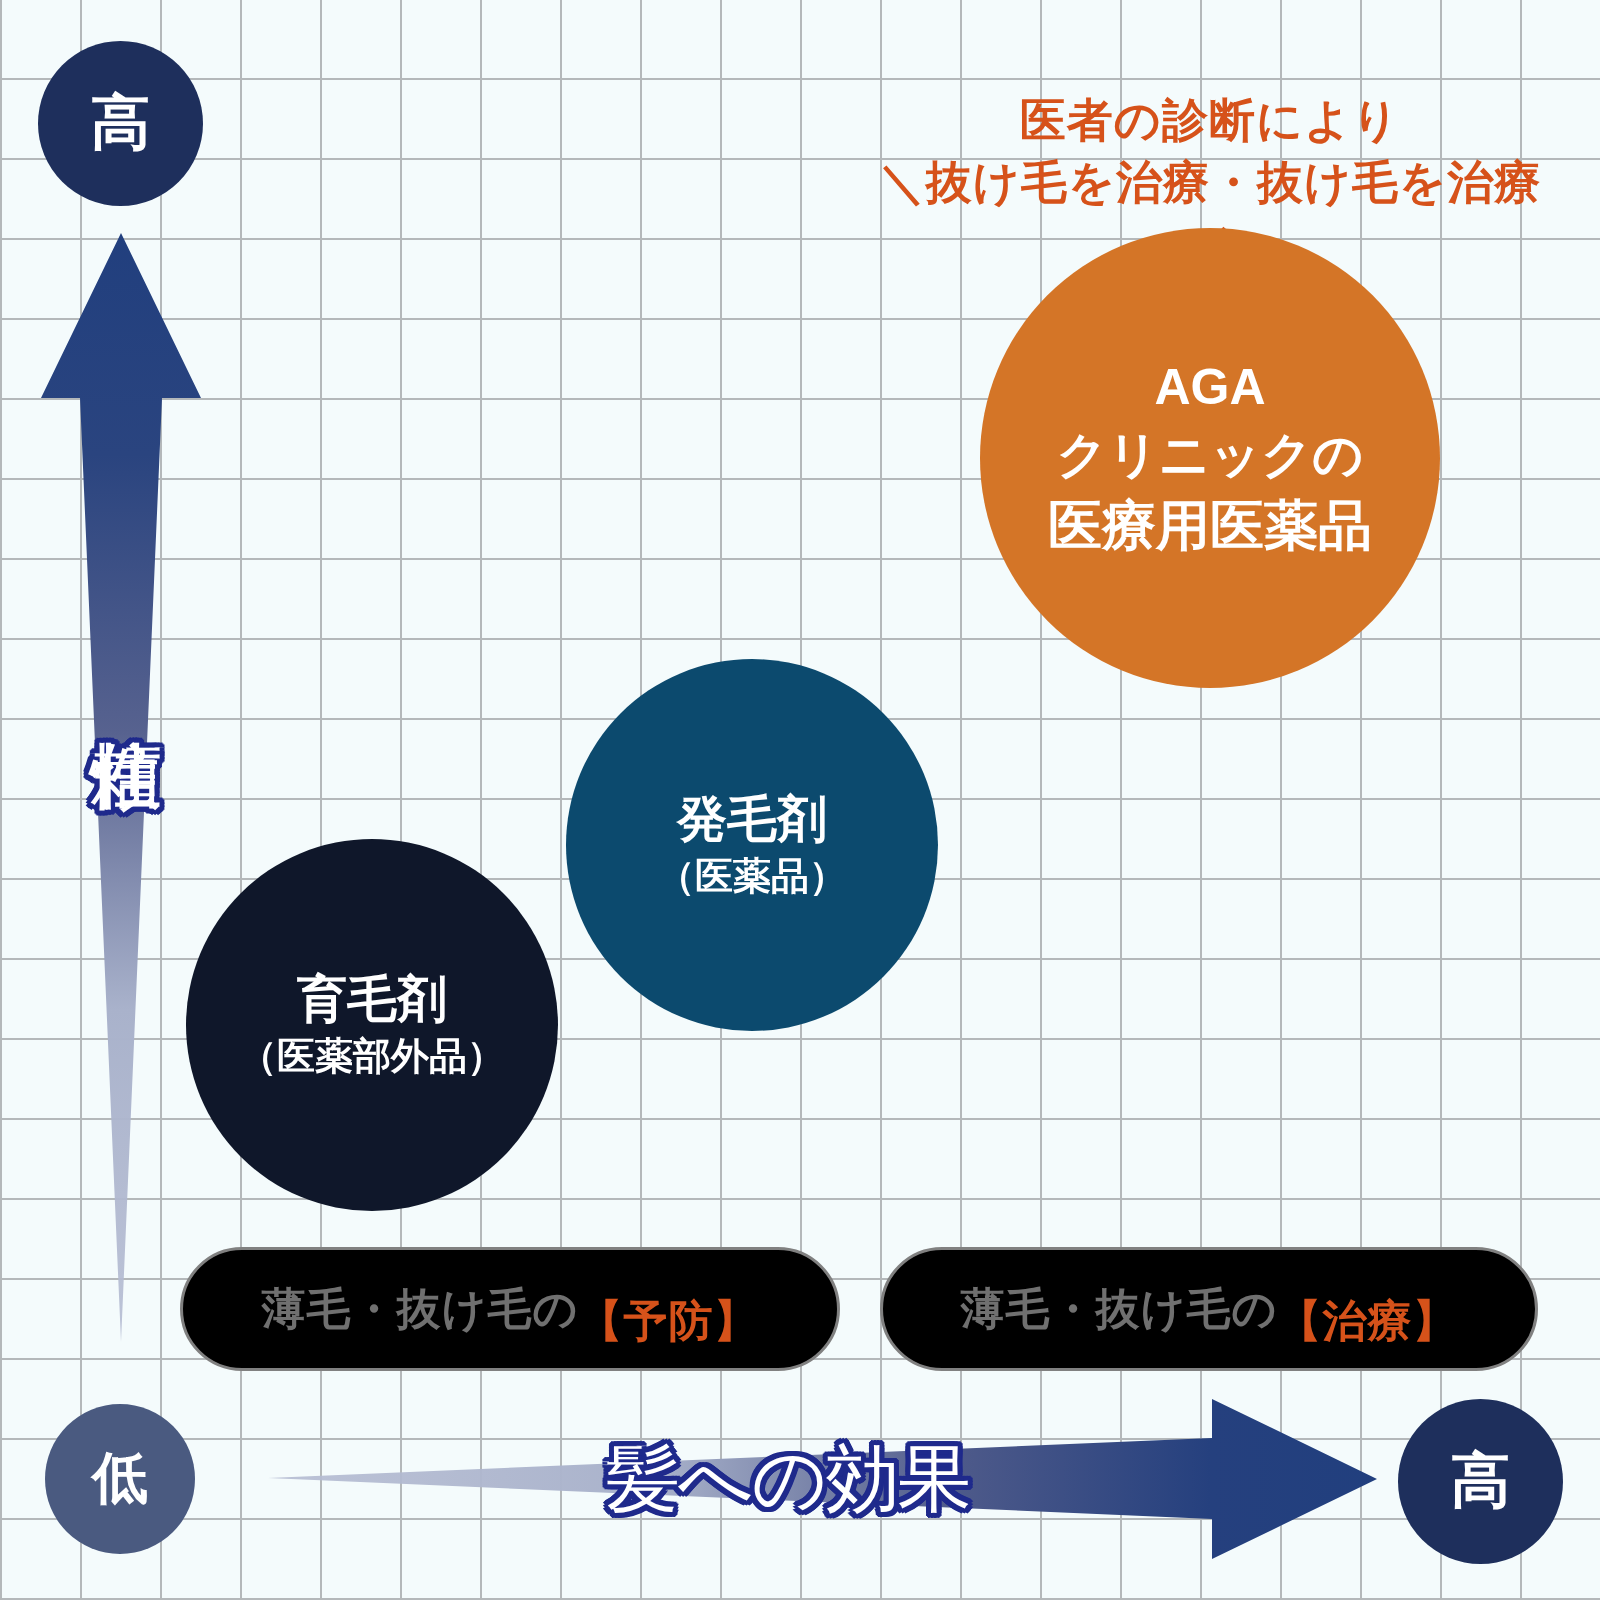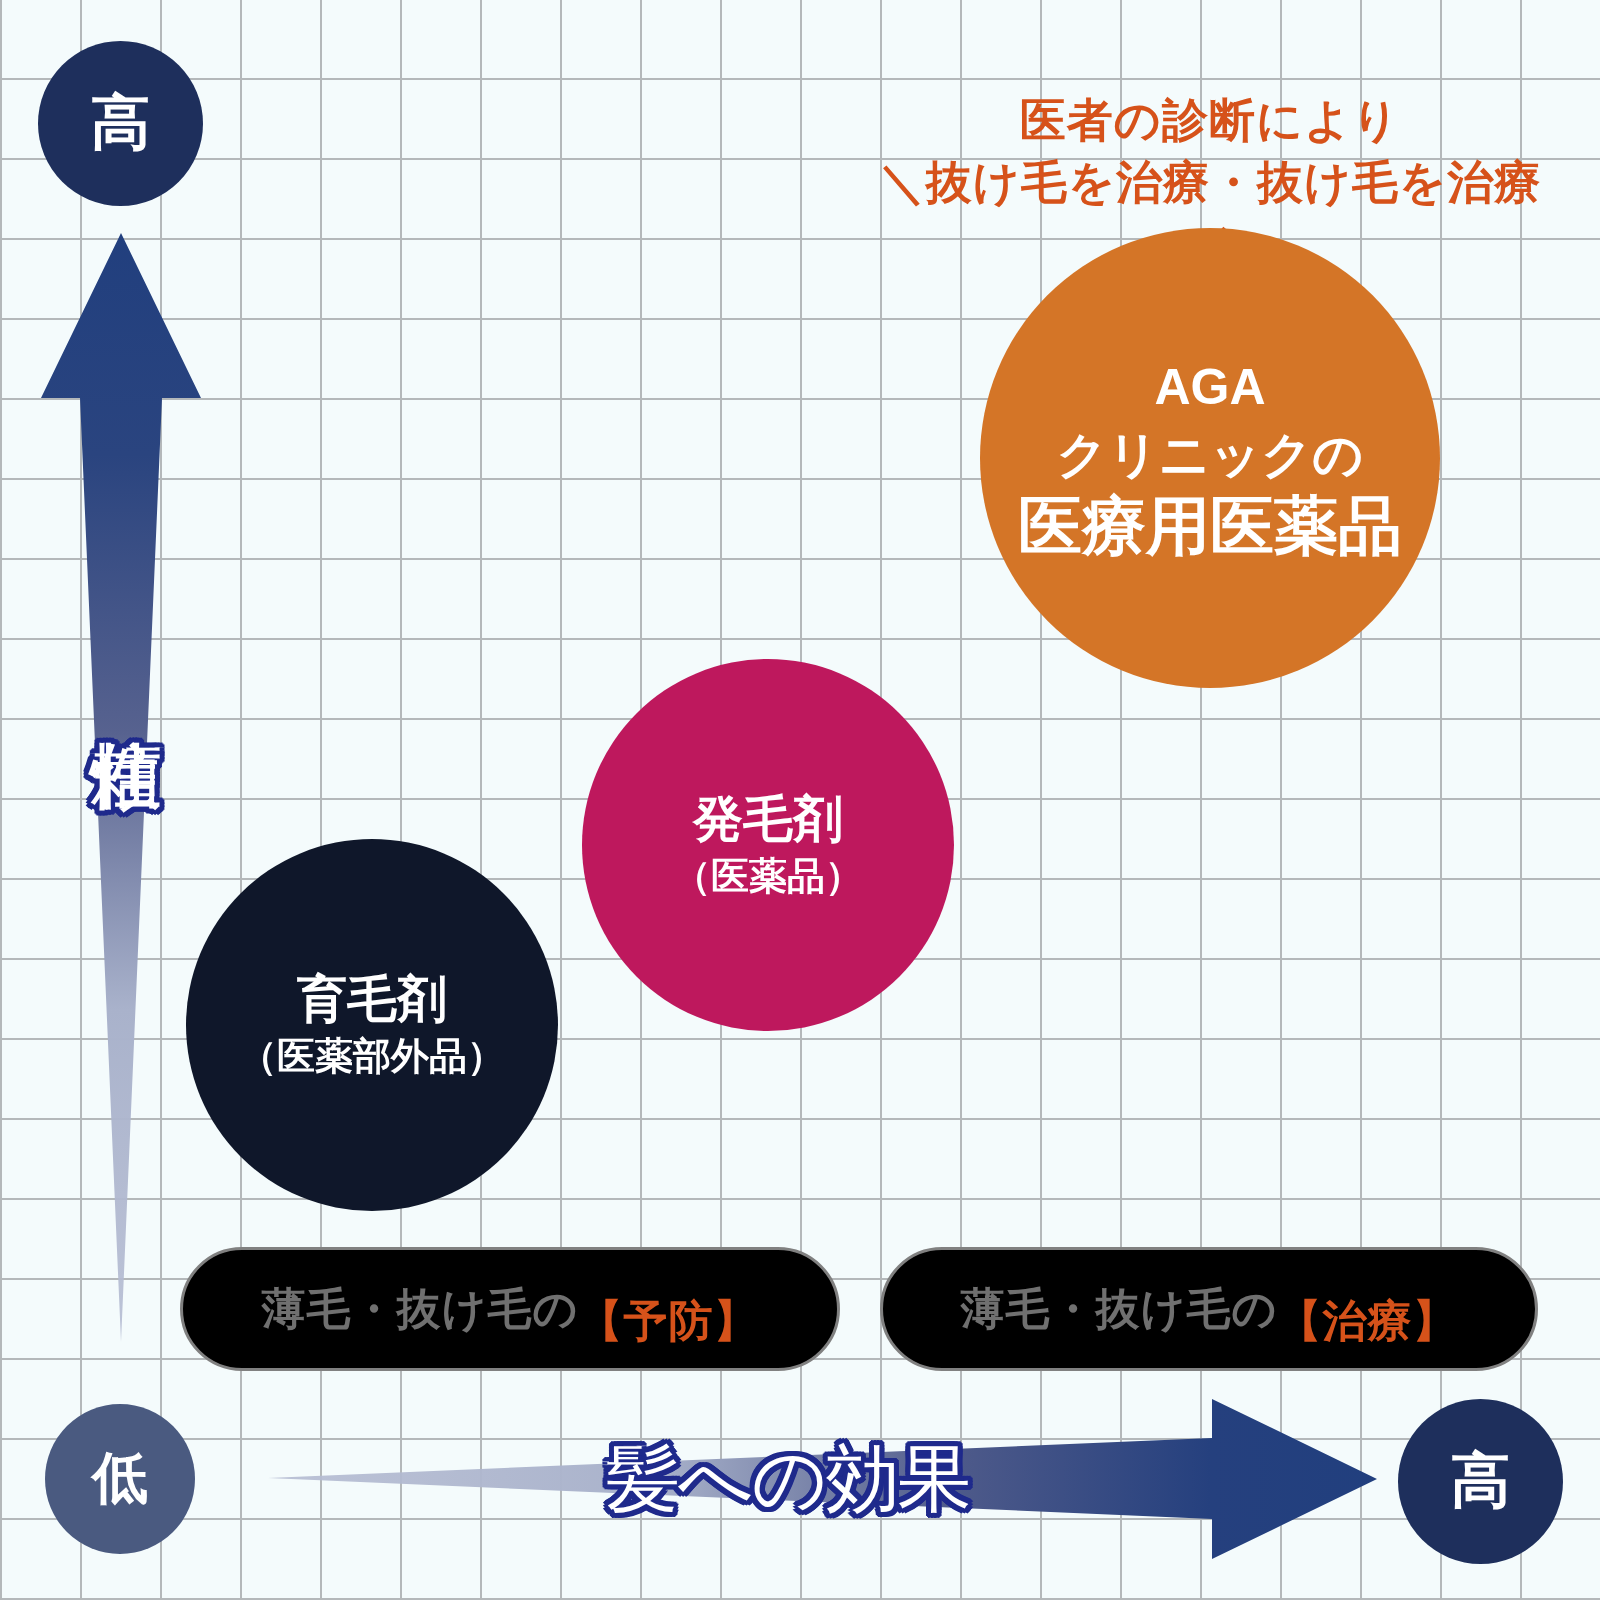--- a/index.html
+++ b/index.html
@@ -93,24 +93,24 @@
 </div>
 
 <div class="callout" style="left:860px;top:89px;width:700px;">
   <div>医者の診断により</div>
   <div>＼抜け毛を治療・抜け毛を治療／</div>
 </div>
 
 <div class="bubble" style="left:980px;top:228px;width:460px;height:460px;background:#d47527;">
   <div style="font-size:50px;line-height:66px;font-family:'Liberation Sans',sans-serif;">AGA</div>
   <div style="font-size:50px;line-height:70px;">クリニックの</div>
-  <div style="font-size:64px;line-height:72px;">医療用医薬品</div>
+  <div style="font-size:54px;line-height:72px;">医療用医薬品</div>
 </div>
 
-<div class="bubble" style="left:582px;top:659px;width:372px;height:372px;background:#be185d;">
+<div class="bubble" style="left:566px;top:659px;width:372px;height:372px;background:#0c4a6e;">
   <div style="font-size:50px;line-height:62px;">発毛剤</div>
   <div style="font-size:38px;line-height:52px;">（医薬品）</div>
 </div>
 
 <div class="bubble" style="left:186px;top:839px;width:372px;height:372px;background:#0f172a;">
   <div style="font-size:50px;line-height:62px;">育毛剤</div>
   <div style="font-size:38px;line-height:52px;">（医薬部外品）</div>
 </div>
 
 <div class="pill" style="left:180px;top:1247px;width:660px;">

